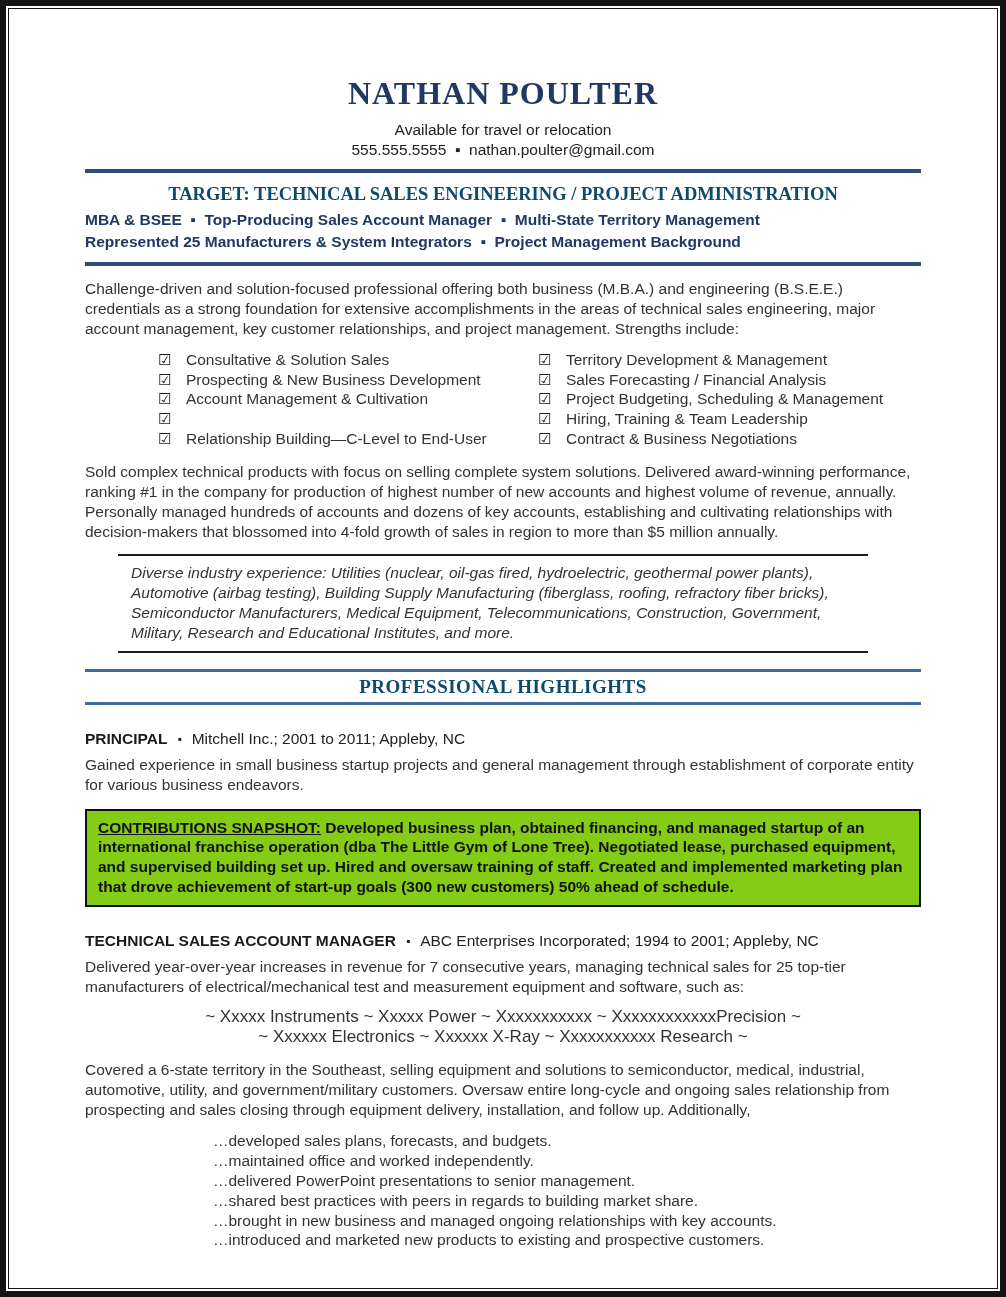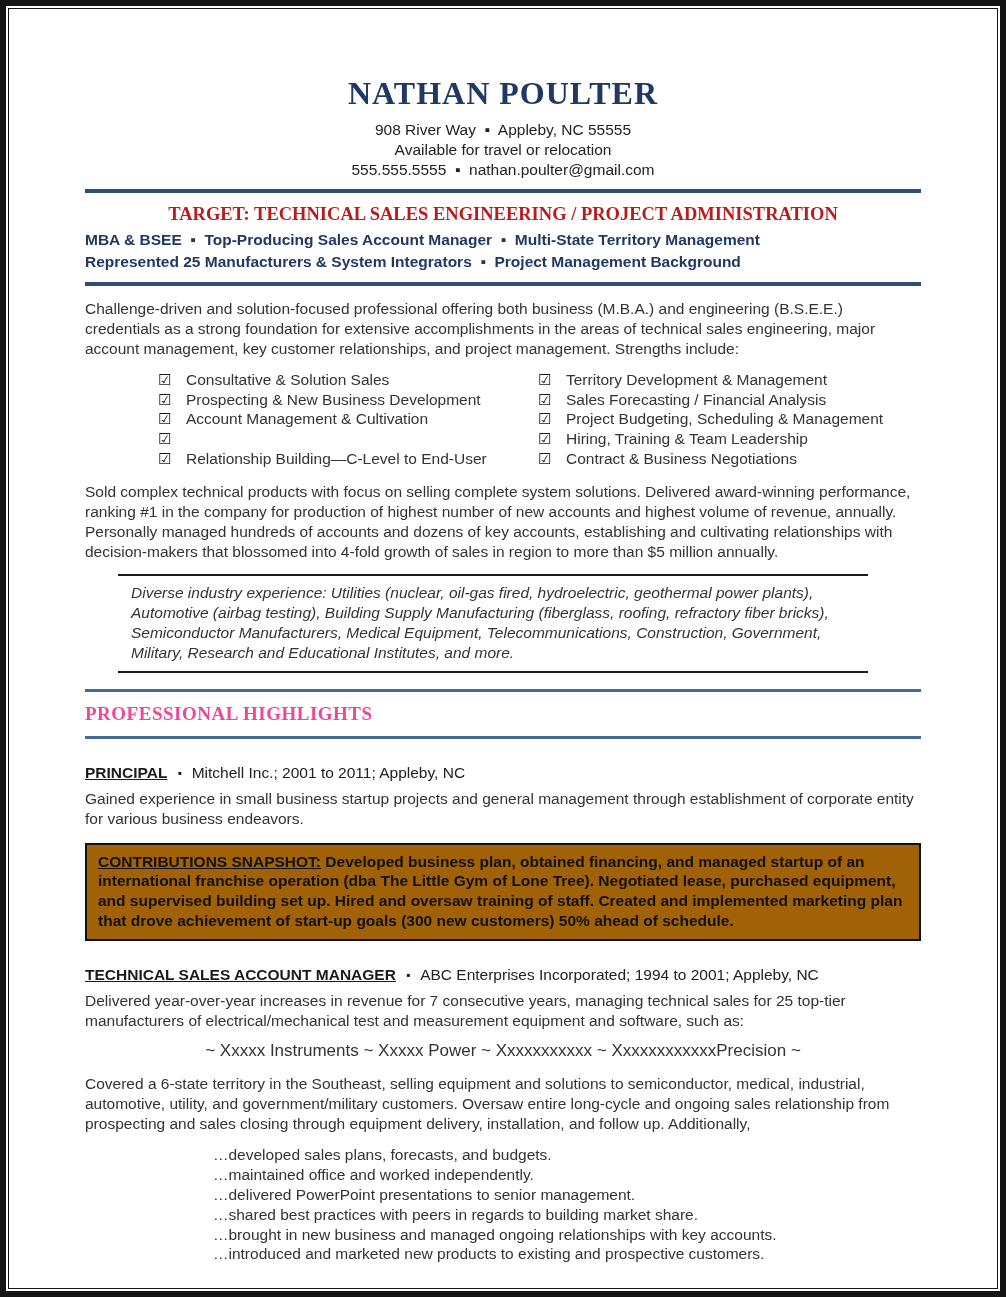--- a/index.html
+++ b/index.html
@@ -31,21 +31,21 @@
   }
   .contact { font-size: 15.5px; line-height: 20px; color: #222; }
   .rule-dark { height: 4px; background: #2e4d7c; border: 0; margin: 9px 0 0 0; }
   
   .target-heading {
     margin: 11px 0 4px 0;
     text-align: center;
     font-family: "Liberation Serif", serif;
     font-weight: bold;
     font-size: 18.5px;
-    color: #b91c1c;
+    color: #0c4a6e;
   }
   .tagline {
     text-align: left;
     font-weight: bold;
     font-size: 15.5px;
     line-height: 22px;
     color: #1F3864;
   }
   .target-rule { margin-top: 9px; }
   
@@ -65,57 +65,56 @@
     padding: 7px 4px 8px 13px;
     font-style: italic;
     font-size: 15.5px;
     line-height: 20px;
     color: #333;
   }
   
   .banner { margin-top: 16px; }
   .steel-rule { height: 3px; background: #44699d; border: 0; margin: 0; }
   .section-title {
-    margin: 11px 0;
-    text-align: left;
+    margin: 4px 0;
+    text-align: center;
     font-family: "Liberation Serif", serif;
     font-weight: bold;
     font-size: 19px;
     letter-spacing: 0.5px;
-    color: #ec4899;
+    color: #0c4a6e;
   }
   
   .jobhead { margin: 24px 0 0 0; font-size: 15.5px; line-height: 20px; color: #222; }
-  .jobhead .jt { font-weight: bold; text-decoration: underline; color: #1a1a1a; }
+  .jobhead .jt { font-weight: bold; color: #1a1a1a; }
   .jobhead .sep { display: inline-block; margin: 0 10px; font-size: 12px; vertical-align: 1px; color: #1a1a1a; }
   .job-desc { margin-top: 6px; }
   .snapshot {
     margin: 14px 0 0 0;
     border: 2px solid #111;
-    background: #a16207;
+    background: #84cc16;
     padding: 7px 11px 9px 11px;
     font-size: 15.5px;
     line-height: 19.7px;
     font-weight: bold;
     color: #111;
   }
   .snapshot .label { text-decoration: underline; }
   .vendors { margin-top: 10px; text-align: center; font-size: 17px; line-height: 20px; color: #333; }
   .accomp { list-style: none; margin: 11px 0 0 0; padding: 0 0 0 128px; }
   .accomp li { font-size: 15.5px; line-height: 19.8px; color: #333; }
 </style>
 </head>
 <body>
 
 <div class="page">
   <div class="inner">
 
     <div class="hdr">
       <h1 class="name">NATHAN POULTER</h1>
-      <div class="contact">908 River Way &nbsp;▪&nbsp; Appleby, NC 55555</div>
       <div class="contact">Available for travel or relocation</div>
       <div class="contact">555.555.5555 &nbsp;▪&nbsp; nathan.poulter@gmail.com</div>
     </div>
 
     <div class="rule-dark"></div>
 
     <h2 class="target-heading">TARGET: TECHNICAL SALES ENGINEERING / PROJECT ADMINISTRATION</h2>
     <div class="tagline">MBA &amp; BSEE &nbsp;▪&nbsp; Top-Producing Sales Account Manager &nbsp;▪&nbsp; Multi-State Territory Management</div>
     <div class="tagline">Represented 25 Manufacturers &amp; System Integrators &nbsp;▪&nbsp; Project Management Background</div>
     <div class="rule-dark target-rule"></div>
@@ -187,20 +186,21 @@
       <span class="label">CONTRIBUTIONS SNAPSHOT:</span><span> Developed business plan, obtained financing, and managed startup of an international franchise operation (dba The Little Gym of Lone Tree). Negotiated lease, purchased equipment, and supervised building set up. Hired and oversaw training of staff. Created and implemented marketing plan that drove achievement of start-up goals (300 new customers) 50% ahead of schedule.</span>
     </div>
 
     <p class="jobhead">
       <span class="jt">TECHNICAL SALES ACCOUNT MANAGER</span><span class="sep">▪</span><span>ABC Enterprises Incorporated; 1994 to 2001; Appleby, NC</span>
     </p>
     <p class="para job-desc">Delivered year-over-year increases in revenue for 7 consecutive years, managing technical sales for 25 top-tier manufacturers of electrical/mechanical test and measurement equipment and software, such as:</p>
 
     <div class="vendors">
       <div>~ Xxxxx Instruments ~ Xxxxx Power ~ Xxxxxxxxxxx ~ XxxxxxxxxxxxPrecision ~</div>
+      <div>~ Xxxxxx Electronics ~ Xxxxxx X-Ray ~ Xxxxxxxxxxx Research ~</div>
     </div>
 
     <p class="para">Covered a 6-state territory in the Southeast, selling equipment and solutions to semiconductor, medical, industrial, automotive, utility, and government/military customers. Oversaw entire long-cycle and ongoing sales relationship from prospecting and sales closing through equipment delivery, installation, and follow up. Additionally,</p>
 
     <ul class="accomp">
       <li>…developed sales plans, forecasts, and budgets.</li>
       <li>…maintained office and worked independently.</li>
       <li>…delivered PowerPoint presentations to senior management.</li>
       <li>…shared best practices with peers in regards to building market share.</li>
       <li>…brought in new business and managed ongoing relationships with key accounts.</li>

